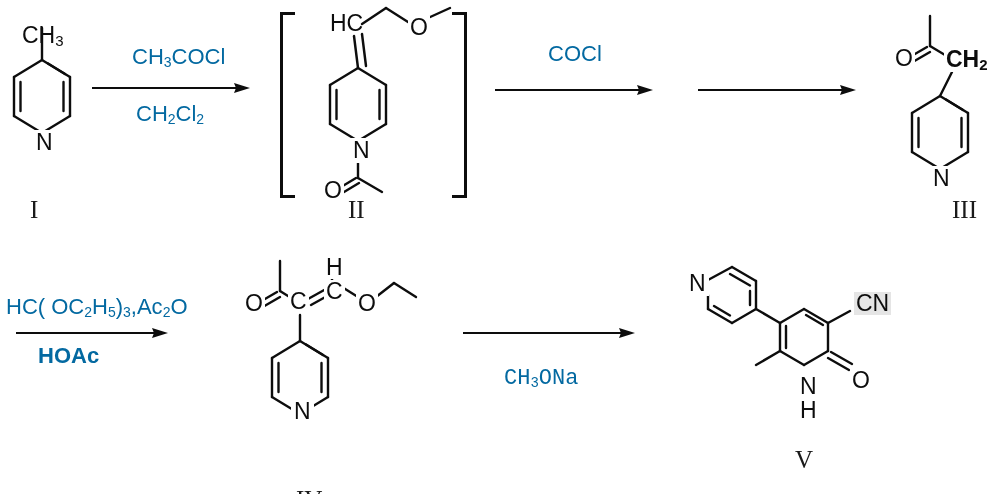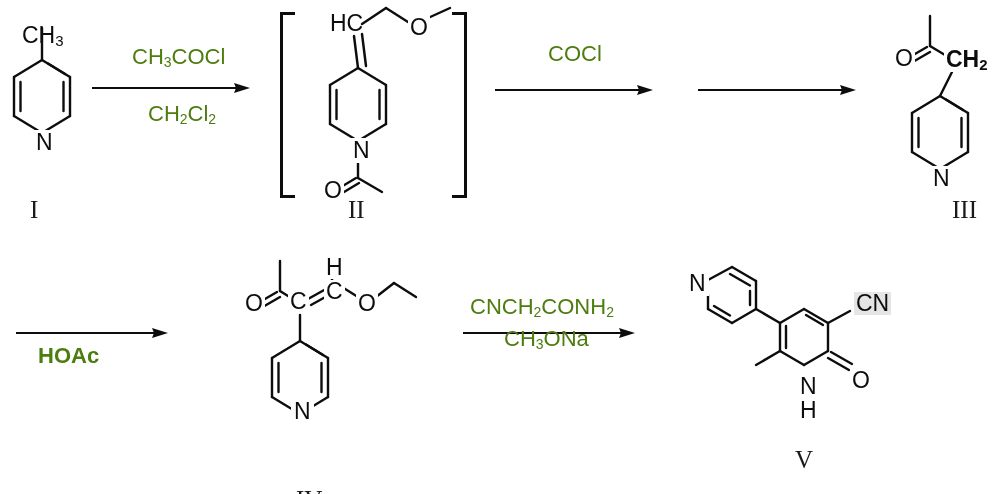--- a/index.html
+++ b/index.html
@@ -29,21 +29,21 @@
     white-space: nowrap;
     letter-spacing: 0px;
   }
   .atom .sub {
     font-size: 15px;
     vertical-align: -3px;
   }
   .reagent {
     font-family: "Liberation Sans", sans-serif;
     font-size: 22px;
-    color: #4d7c0f;
+    color: #0369a1;
     white-space: nowrap;
     line-height: 1;
   }
   .reagent .sub {
     font-size: 14px;
     vertical-align: -3px;
   }
   .label {
     font-family: "Liberation Serif", serif;
     font-size: 25px;
@@ -94,21 +94,21 @@
 
   <div class="abs reagent" style="left:132px; top:46px;">
     CH<span class="sub">3</span>COCl
   </div>
   <div class="abs" style="left:92px; top:78px;">
     <svg width="160" height="20" viewBox="0 0 160 20">
       <line x1="0" y1="10" x2="148" y2="10" stroke="#0d0d0d" stroke-width="2.2"></line>
       <polygon points="158,10 142,5 144,10 142,15" fill="#0d0d0d"></polygon>
     </svg>
   </div>
-  <div class="abs reagent" style="left:148px; top:103px;">
+  <div class="abs reagent" style="left:136px; top:103px;">
     CH<span class="sub">2</span>Cl<span class="sub">2</span>
   </div>
 
   <div class="abs bracket" style="left:280px; top:12px; width:12px; height:180px;"></div>
   <div class="abs bracket right" style="left:452px; top:12px; width:12px; height:180px;"></div>
 
   <div class="abs" style="left:300px; top:0px;">
     <svg width="160" height="200" viewBox="0 0 160 200" aria-hidden="true">
       <g stroke="#0d0d0d" stroke-width="2.4" fill="none" stroke-linecap="round">
 
@@ -185,20 +185,23 @@
         <line x1="81.5" y1="118" x2="81.5" y2="147"></line>
         <line x1="66" y1="99.5" x2="83" y2="110"></line>
       </g>
     </svg>
   </div>
   <div class="abs atom" style="left:893px; top:47px; background:#fff; padding:0 2px;">O</div>
   <div class="abs atom" style="left:944px; top:48px; background:#fff; padding:0 2px;font-weight:bold;">CH<span class="sub">2</span></div>
   <div class="abs atom" style="left:930px; top:166px; background:#fff; padding:1px 3px;">N</div>
   <div class="abs label" style="left:952px; top:197px;">III</div>
 
+  <div class="abs reagent" style="left:6px; top:296px;">
+    HC( OC<span class="sub">2</span>H<span class="sub">5</span>)<span class="sub">3</span>,Ac<span class="sub">2</span>O
+  </div>
   <div class="abs" style="left:16px; top:323px;">
     <svg width="160" height="20" viewBox="0 0 160 20">
       <line x1="0" y1="10" x2="142" y2="10" stroke="#0d0d0d" stroke-width="2.2"></line>
       <polygon points="152,10 136,5 138,10 136,15" fill="#0d0d0d"></polygon>
     </svg>
   </div>
   <div class="abs reagent" style="left:38px; top:345px;font-weight:bold;">HOAc</div>
 
   <div class="abs" style="left:230px; top:255px;">
     <svg width="200" height="190" viewBox="0 0 200 190" aria-hidden="true">
@@ -238,30 +241,27 @@
     </svg>
   </div>
   <div class="abs atom" style="left:243px; top:292px; background:#fff; padding:0 2px;">O</div>
   <div class="abs atom" style="left:288px; top:290px; background:#fff; padding:0 2px;">C</div>
   <div class="abs atom" style="left:324px; top:256px; background:#fff; padding:0 2px;">H</div>
   <div class="abs atom" style="left:324px; top:280px; background:#fff; padding:0 2px;">C</div>
   <div class="abs atom" style="left:356px; top:292px; background:#fff; padding:0 2px;">O</div>
   <div class="abs atom" style="left:291px; top:399px; background:#fff; padding:1px 3px;">N</div>
   <div class="abs label" style="left:296px; top:453px;margin-top:34px;">IV</div>
 
-  <div class="abs reagent" style="left:470px; top:296px;">
-    CNCH<span class="sub">2</span>CONH<span class="sub">2</span>
-  </div>
   <div class="abs" style="left:463px; top:323px;">
     <svg width="180" height="20" viewBox="0 0 180 20">
       <line x1="0" y1="10" x2="162" y2="10" stroke="#0d0d0d" stroke-width="2.2"></line>
       <polygon points="172,10 156,5 158,10 156,15" fill="#0d0d0d"></polygon>
     </svg>
   </div>
-  <div class="abs reagent" style="left:504px; top:328px;">
+  <div class="abs reagent" style="left:504px; top:368px;font-family:Liberation Mono, monospace;">
     CH<span class="sub">3</span>ONa
   </div>
 
   <div class="abs" style="left:650px; top:255px;">
     <svg width="290" height="190" viewBox="0 0 290 190" aria-hidden="true">
       <g stroke="#0d0d0d" stroke-width="2.4" fill="none" stroke-linecap="round">
 
         <line x1="58" y1="25" x2="82" y2="12"></line>
         <line x1="82" y1="12" x2="106" y2="26"></line>
         <line x1="106" y1="26" x2="106" y2="54"></line>

